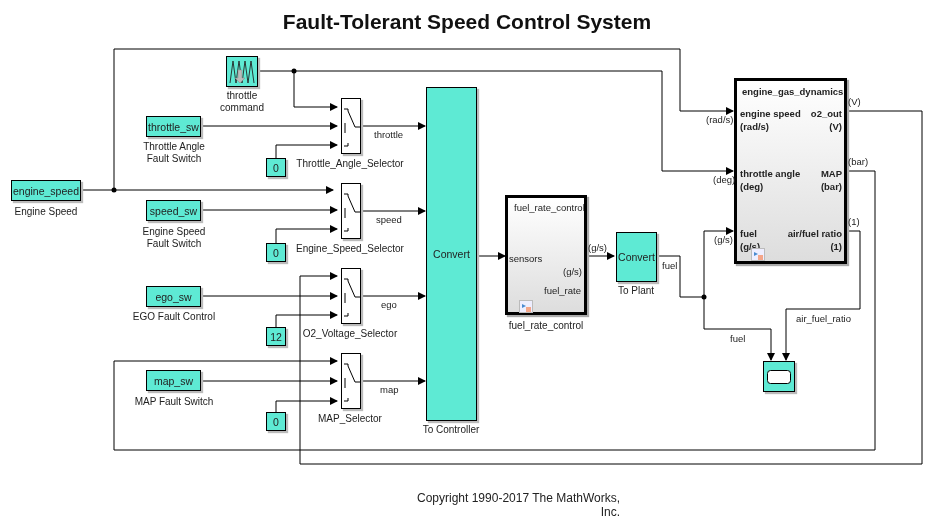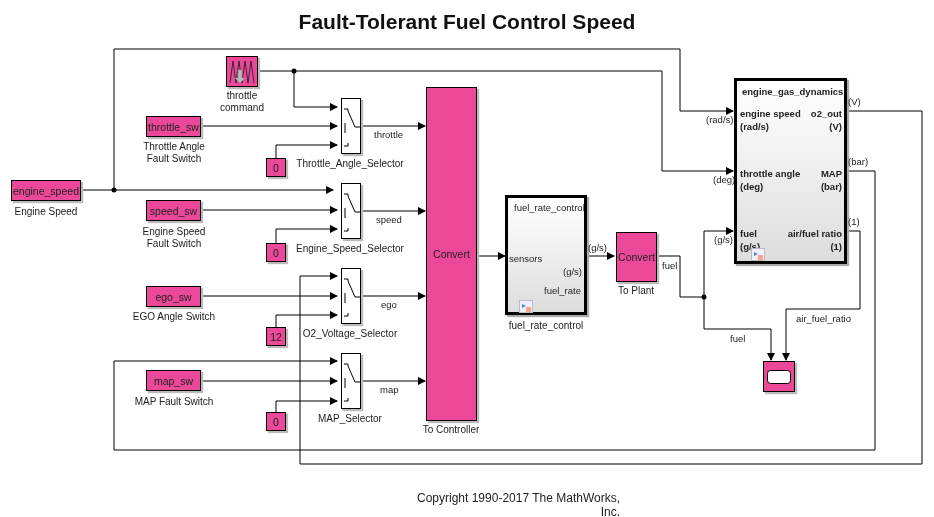--- a/index.html
+++ b/index.html
@@ -1,30 +1,30 @@
 <!DOCTYPE html>
 <html><head>
 <meta charset="utf-8">
 <style>
   html, body { margin:0; padding:0; background:#ffffff; }
   body { width:934px; height:517px; position:relative; overflow:hidden; font-family:"Liberation Sans", sans-serif; color:#222; }
   #title { position:absolute; left:0; width:934px; top:10px; text-align:center; font-size:21px; font-weight:bold; color:#111; font-family:"Liberation Sans", sans-serif; }
   #copyright { position:absolute; left:400px; width:220px; top:491px; text-align:right; font-size:12px; color:#222; }
   svg#wires { position:absolute; left:0; top:0; }
-  .blk { position:absolute; box-sizing:border-box; border:1px solid #000; background:#ec4899; box-shadow:2px 2px 1px #bbb; display:flex; align-items:center; justify-content:center; font-size:10.5px; }
+  .blk { position:absolute; box-sizing:border-box; border:1px solid #000; background:#5eead4; box-shadow:2px 2px 1px #bbb; display:flex; align-items:center; justify-content:center; font-size:10.5px; }
   .lbl { position:absolute; font-size:10px; text-align:center; white-space:nowrap; color:#222; }
   .sig { position:absolute; font-size:9.5px; color:#222; white-space:nowrap; }
   .sub { position:absolute; box-sizing:border-box; border:3px solid #000; background:linear-gradient(#fff, #ddd); box-shadow:2px 2px 1px #aaa; font-size:10px; }
   .port { position:absolute; font-size:9.5px; white-space:nowrap; color:#222; }
   .sw { position:absolute; box-sizing:border-box; border:1px solid #000; background:#fff; box-shadow:2px 2px 1px #bbb; }
 </style>
 </head>
 <body>
 
-<div id="title">Fault-Tolerant Fuel Control Speed</div>
+<div id="title">Fault-Tolerant Speed Control System</div>
 
 <svg id="wires" width="934" height="517">
   <defs>
     <marker id="arr" markerWidth="8" markerHeight="8" refX="7" refY="4" orient="auto" markerUnits="userSpaceOnUse">
       <path d="M0,0 L8,4 L0,8 Z" fill="#000"></path>
     </marker>
   </defs>
   <g stroke="#000" stroke-width="1" fill="none">
 
     <polyline points="114,190 114,49 680,49 680,111 733,111" marker-end="url(#arr)"></polyline>
@@ -89,21 +89,21 @@
   <span>Fault Switch</span>
 </div>
 
 <div class="blk" style="left:146px;top:200px;width:55px;height:21px;">speed_sw</div>
 <div class="lbl" style="left:134px;top:226px;width:80px;line-height:12px;">
   <span>Engine Speed</span><br>
   <span>Fault Switch</span>
 </div>
 
 <div class="blk" style="left:146px;top:286px;width:55px;height:21px;">ego_sw</div>
-<div class="lbl" style="left:124px;top:311px;width:100px;">EGO Angle Switch</div>
+<div class="lbl" style="left:124px;top:311px;width:100px;">EGO Fault Control</div>
 
 <div class="blk" style="left:146px;top:370px;width:55px;height:21px;">map_sw</div>
 <div class="lbl" style="left:124px;top:396px;width:100px;">MAP Fault Switch</div>
 
 <div class="blk" style="left:266px;top:158px;width:20px;height:19px;">0</div>
 <div class="blk" style="left:266px;top:243px;width:20px;height:19px;">0</div>
 <div class="blk" style="left:266px;top:327px;width:20px;height:19px;">12</div>
 <div class="blk" style="left:266px;top:412px;width:20px;height:19px;">0</div>
 
 <div class="sw" style="left:341px;top:98px;width:20px;height:56px;">

